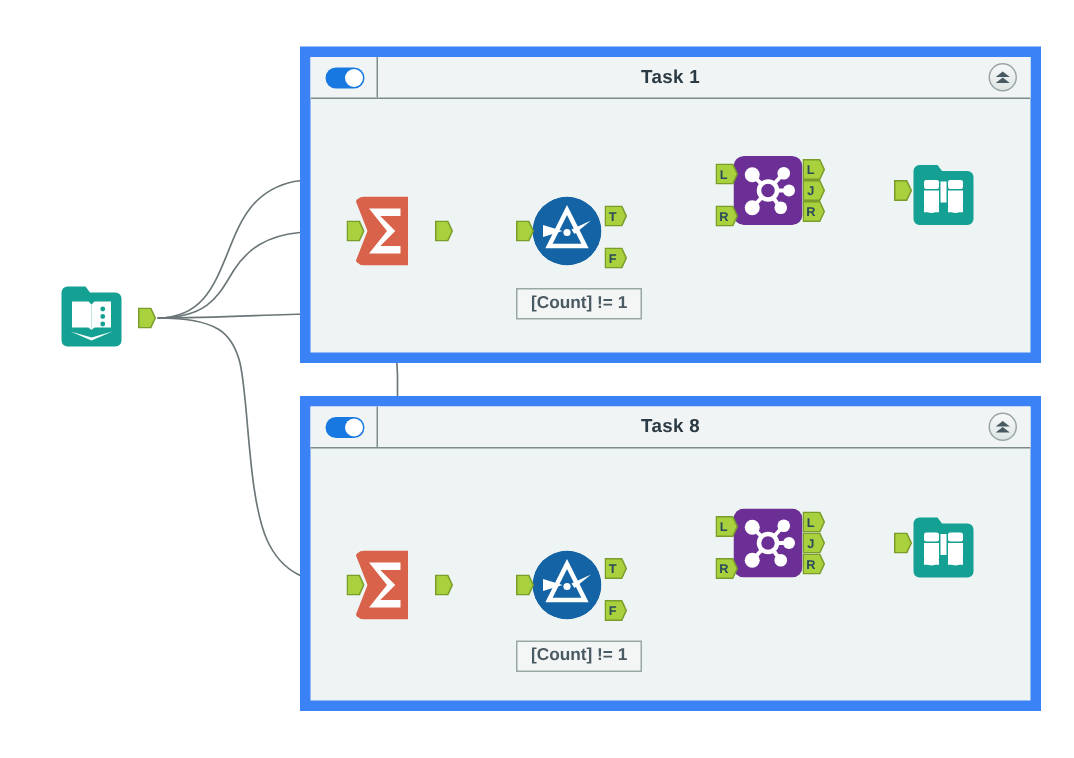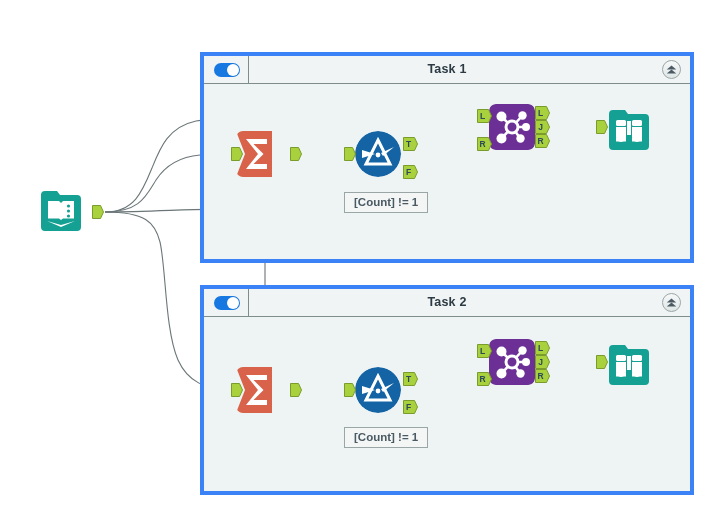--- a/index.html
+++ b/index.html
@@ -22,24 +22,23 @@
     left: 0; top: 0;
     width: 716px; height: 505px;
     z-index: 1;
     pointer-events: none;
   }
 
   
   .task-container {
     position: absolute;
     background: #eef3f3;
-    border: 4px solid #3b82f6;
+    border: 7px solid #3b82f6;
     box-sizing: border-box;
     z-index: 2;
-    margin-top: 21px;
   }
   .task-header {
     position: relative;
     height: 28px;
     background: #f1f4f4;
     border-bottom: 1px solid #7e8c8c;
     box-sizing: border-box;
   }
   .task-header-divider {
     position: absolute;
@@ -316,21 +315,21 @@
   <div class="port" style="left:596px; top:120px;">
     <svg class="pshape" viewBox="0 0 12 14">
       <path d="M0.5,0.5 h8 l3,6.5 l-3,6.5 h-8 z" fill="#a8d13d" stroke="#7a9c2a" stroke-width="1"></path>
     </svg>
   </div>
 
   <div class="task-container" style="left:200px; top:264px; width:494px; height:210px;">
     <div class="task-header">
       <div class="toggle"></div>
       <div class="task-header-divider"></div>
-      <div class="task-title">Task 2</div>
+      <div class="task-title">Task 8</div>
       <div class="collapse-btn">
         <svg width="11" height="10" viewBox="0 0 11 10">
           <path d="M5.5,0.6 L10.2,4.4 H0.8 Z" fill="#4a5a63"></path>
           <path d="M5.5,4.6 L10.2,8.4 H0.8 Z" fill="#4a5a63"></path>
         </svg>
       </div>
     </div>
     <div class="task-body"></div>
   </div>
 

